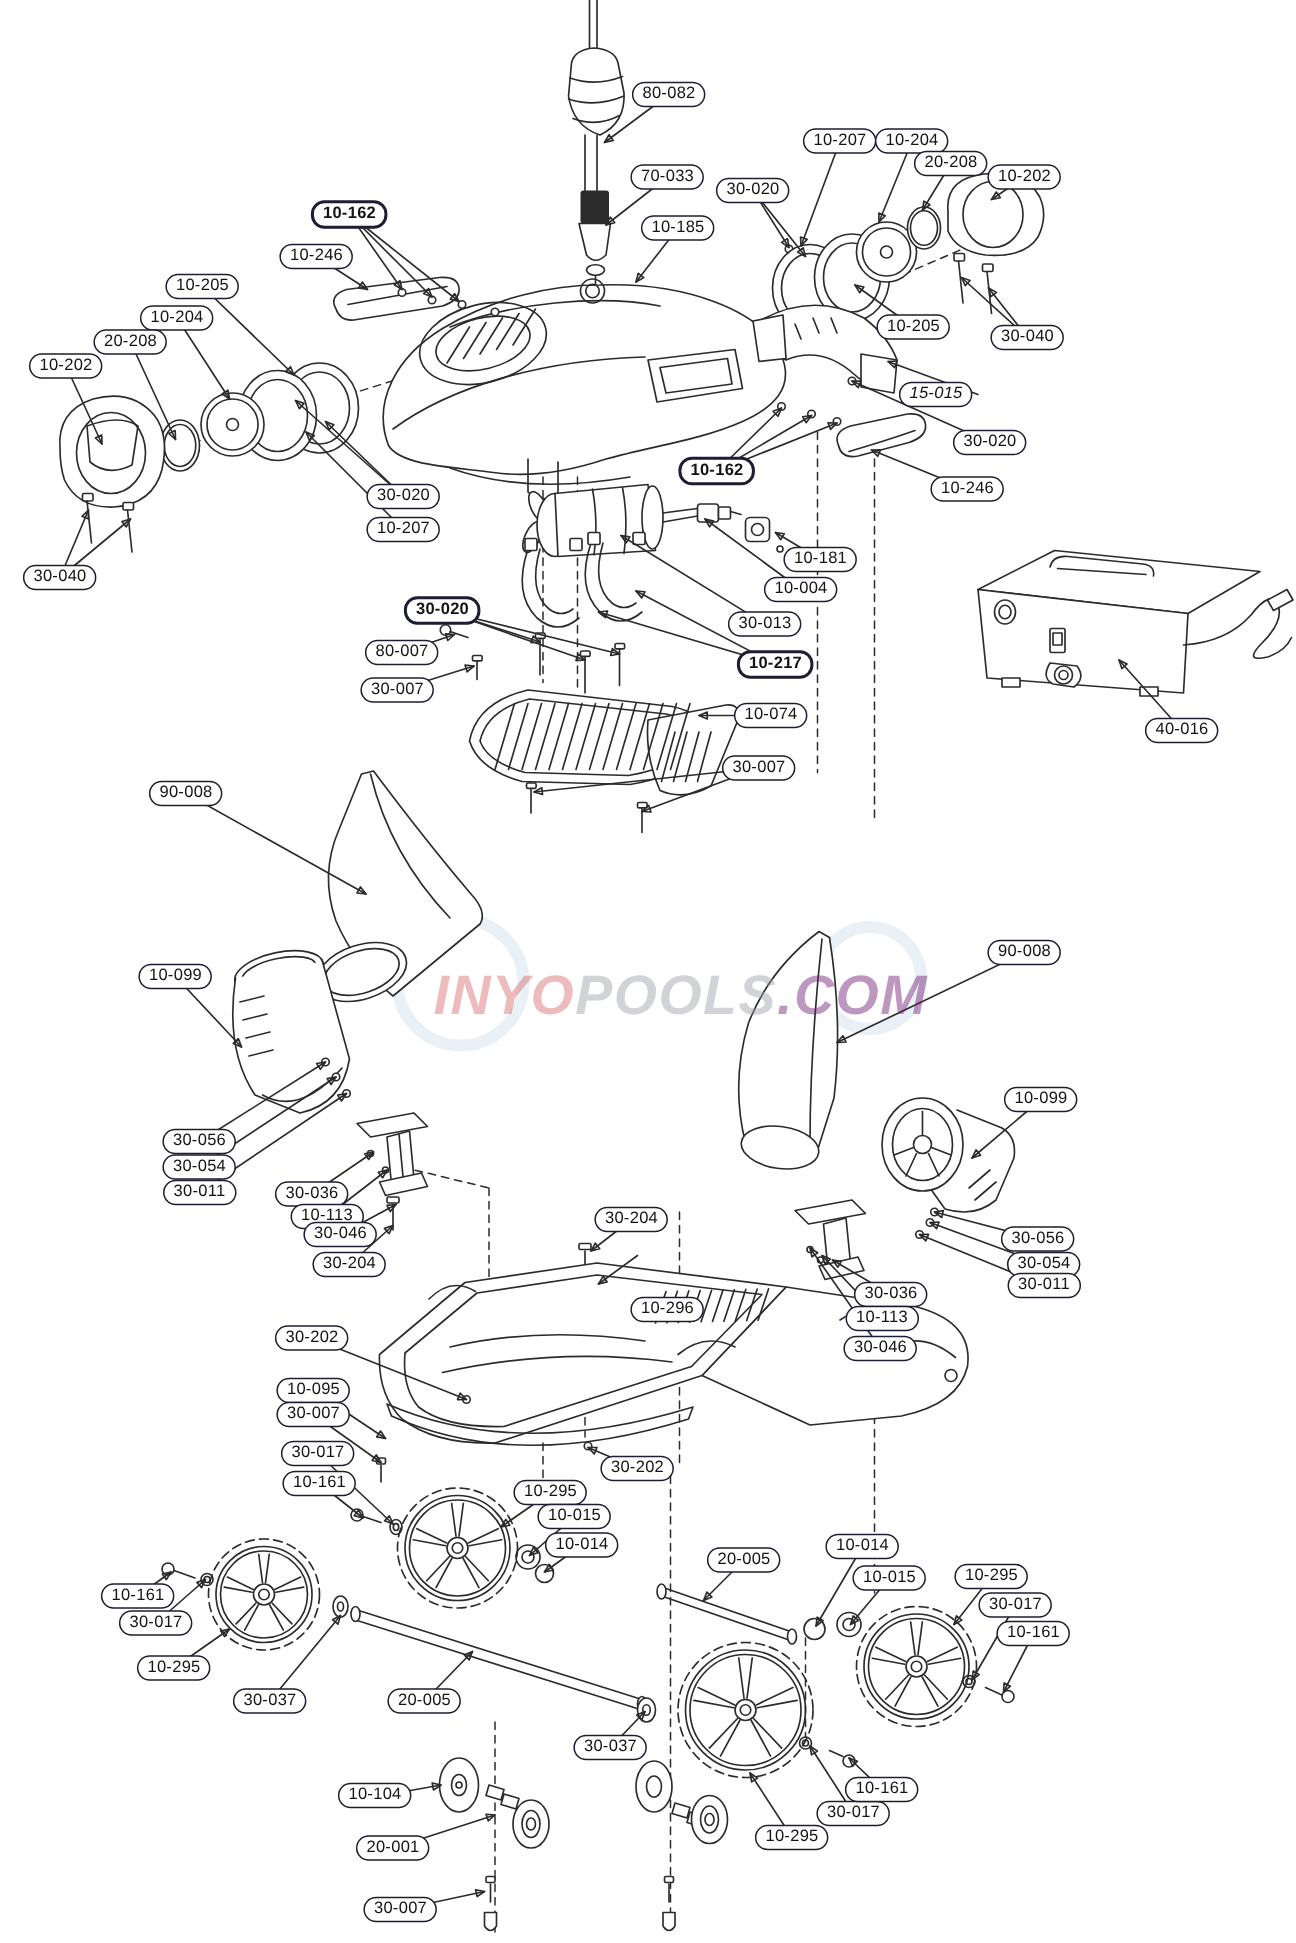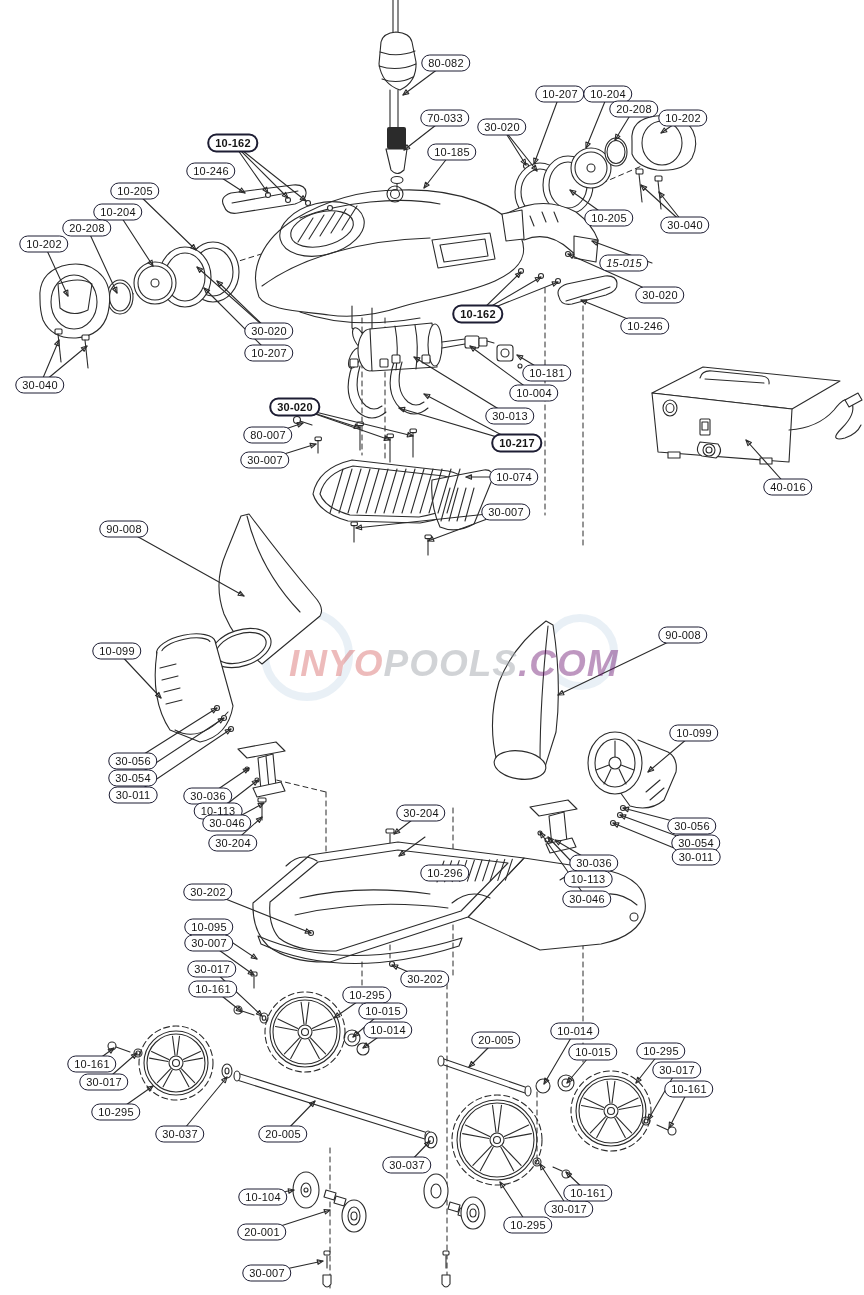--- a/index.html
+++ b/index.html
@@ -690,20 +690,20 @@
       <div class="part-label" style="left: 593px; top: 1052px;">10-015</div>
       <div class="part-label" style="left: 661px; top: 1051px;">10-295</div>
       <div class="part-label" style="left: 677px; top: 1070px;">30-017</div>
       <div class="part-label" style="left: 689px; top: 1089px;">10-161</div>
       <div class="part-label" style="left: 92px; top: 1064px;">10-161</div>
       <div class="part-label" style="left: 104px; top: 1082px;">30-017</div>
       <div class="part-label" style="left: 116px; top: 1112px;">10-295</div>
       <div class="part-label" style="left: 180px; top: 1134px;">30-037</div>
       <div class="part-label" style="left: 283px; top: 1134px;">20-005</div>
       <div class="part-label" style="left: 407px; top: 1165px;">30-037</div>
-      <div class="part-label" style="left: 263px; top: 1197px;">10-104</div>
+      <div class="part-label" style="left: 250px; top: 1197px;">10-104</div>
       <div class="part-label" style="left: 262px; top: 1232px;">20-001</div>
       <div class="part-label" style="left: 267px; top: 1273px;">30-007</div>
       <div class="part-label" style="left: 528px; top: 1225px;">10-295</div>
       <div class="part-label" style="left: 569px; top: 1209px;">30-017</div>
       <div class="part-label" style="left: 588px; top: 1193px;">10-161</div>
     </div>
 </div>
 
 </body></html>

